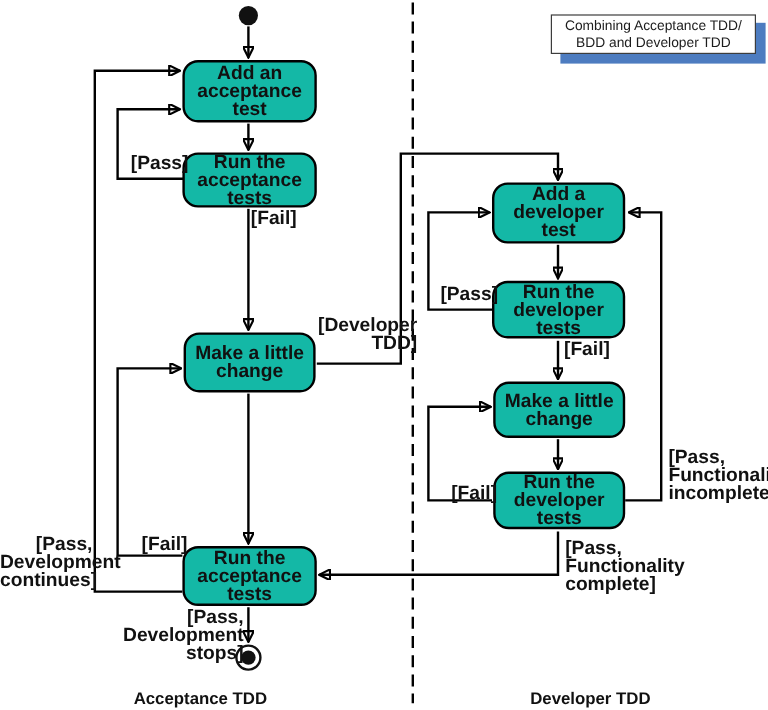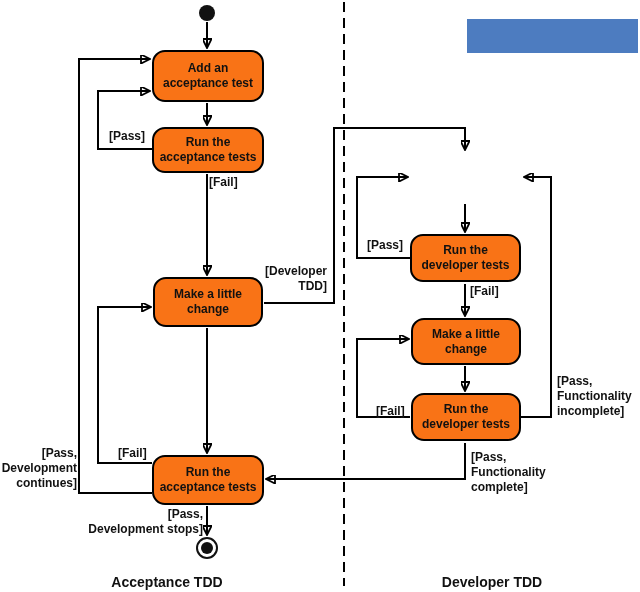--- a/index.html
+++ b/index.html
@@ -4,27 +4,27 @@
 <style>
   html,body{margin:0;padding:0;background:#fff;}
   .stage{
     position:relative;width:640px;height:592px;background:#ffffff;overflow:hidden;
     font-family:"Liberation Sans", sans-serif;color:#111;
   }
   .edges{position:absolute;left:0;top:0;width:640px;height:592px;}
   .edges path{fill:none;stroke:#000;stroke-width:2;}
   .edges .sep{stroke:#000;stroke-width:2;stroke-dasharray:10 6;}
   .node{
-    position:absolute;background:#f97316;border:2px solid #000;border-radius:13px;
+    position:absolute;background:#14b8a6;border:2px solid #000;border-radius:13px;
     display:flex;align-items:center;justify-content:center;text-align:center;
-    font-weight:bold;font-size:12px;line-height:15px;white-space:pre-line;
+    font-weight:bold;font-size:16px;line-height:15px;white-space:pre-line;
     box-sizing:border-box;z-index:2;
   }
   .elabel{
-    position:absolute;font-weight:bold;font-size:12px;line-height:15px;
+    position:absolute;font-weight:bold;font-size:16px;line-height:15px;
     white-space:pre-line;z-index:3;
   }
   .right-align{text-align:right;}
   .initial{
     position:absolute;left:199px;top:5px;width:16px;height:16px;border-radius:50%;
     background:#111;z-index:2;
   }
   .final{
     position:absolute;left:196px;top:537px;width:22px;height:22px;border-radius:50%;
     border:2px solid #111;box-sizing:border-box;background:#fff;z-index:2;
@@ -81,20 +81,22 @@
   </div>
 
   <div class="node" style="left:152px;top:50px;width:112px;height:52px;">Add an
 acceptance test</div>
   <div class="node" style="left:152px;top:127px;width:112px;height:46px;">Run the
 acceptance tests</div>
   <div class="node" style="left:153px;top:277px;width:110px;height:50px;">Make a little
 change</div>
   <div class="node" style="left:152px;top:455px;width:112px;height:50px;">Run the
 acceptance tests</div>
+  <div class="node" style="left:410px;top:152px;width:111px;height:51px;">Add a developer
+test</div>
   <div class="node" style="left:410px;top:234px;width:111px;height:48px;">Run the
 developer tests</div>
   <div class="node" style="left:411px;top:318px;width:110px;height:47px;">Make a little
 change</div>
   <div class="node" style="left:411px;top:393px;width:110px;height:48px;">Run the
 developer tests</div>
 
   <div class="elabel" style="left:109px;top:129px;">[Pass]</div>
   <div class="elabel" style="left:209px;top:175px;">[Fail]</div>
   <div class="elabel" style="left:265px;top:264px;text-align:right;">[Developer
@@ -109,17 +111,19 @@
   <div class="elabel" style="left:470px;top:284px;">[Fail]</div>
   <div class="elabel" style="left:376px;top:404px;">[Fail]</div>
   <div class="elabel" style="left:557px;top:374px;width:84px;">[Pass,
 Functionality
 incomplete]</div>
   <div class="elabel" style="left:471px;top:450px;width:84px;">[Pass,
 Functionality
 complete]</div>
 
   <div class="title-shadow" style="background: rgb(77, 124, 192);"></div>
+  <div class="title-box">Combining Acceptance TDD/
+BDD and Developer TDD</div>
 
   <div class="lane-label" style="left:412px;">Developer TDD</div>
   <div class="lane-label" style="left:87px;">Acceptance TDD</div>
 
 </div>
 
 </body></html>

